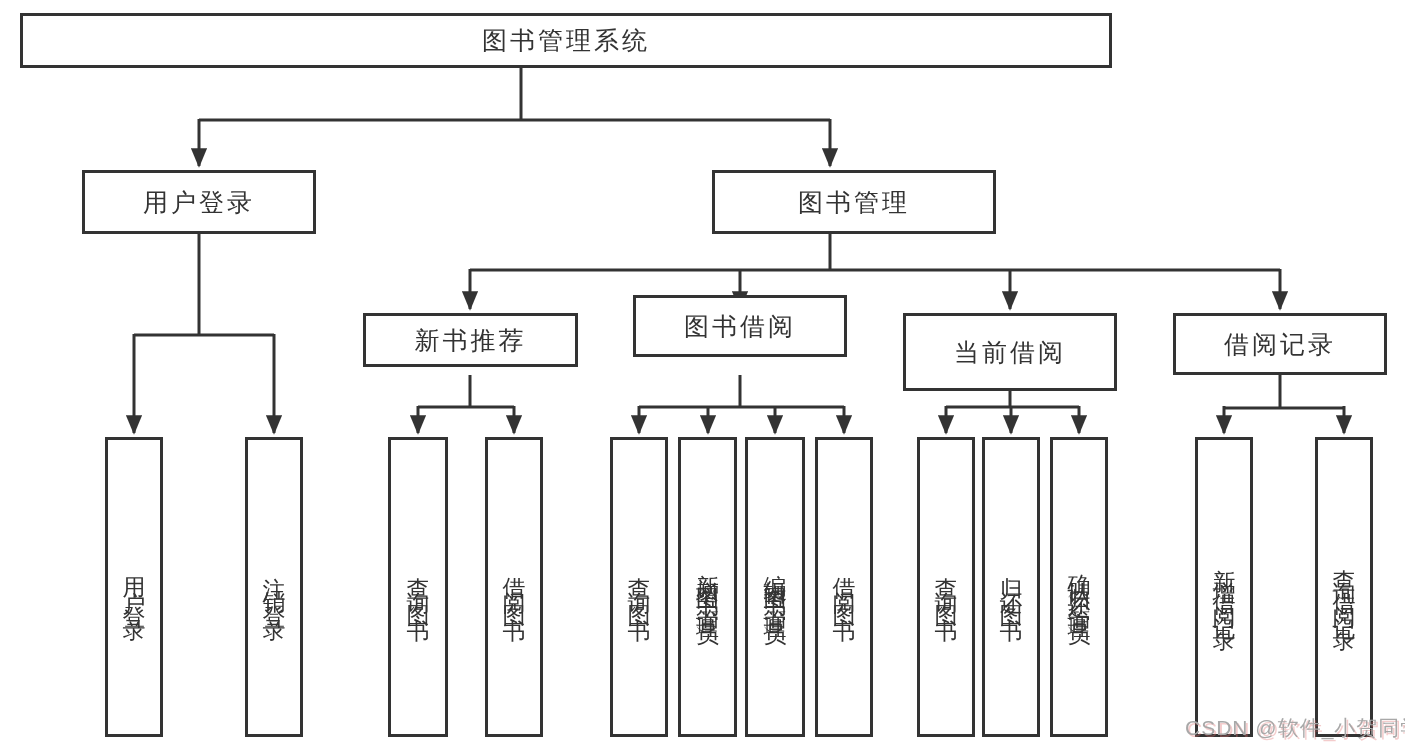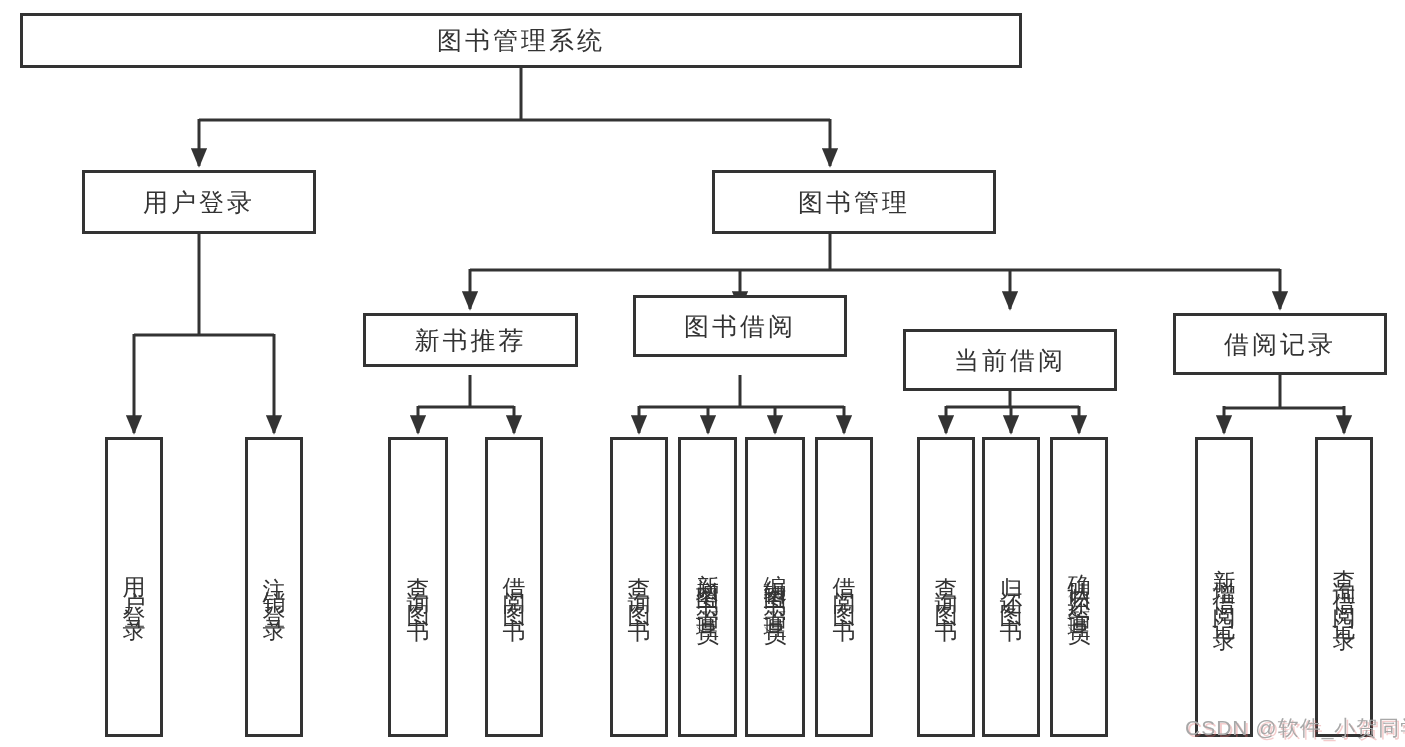--- a/index.html
+++ b/index.html
@@ -99,38 +99,38 @@
       <path d="M1011,406 L1011,433" marker-end="url(#arrow)"></path>
       <path d="M1079,406 L1079,433" marker-end="url(#arrow)"></path>
 
       <path d="M1280,375 L1280,408"></path>
       <path d="M1224,408 L1344,408"></path>
       <path d="M1224,406 L1224,433" marker-end="url(#arrow)"></path>
       <path d="M1344,406 L1344,433" marker-end="url(#arrow)"></path>
     </g>
   </svg>
 
-  <div class="node h" style="left:20px; top:13px; width:1002px; height:55px;">
+  <div class="node h" style="left:20px; top:13px; width:1092px; height:55px;">
     <span>图书管理系统</span>
   </div>
 
   <div class="node h" style="left:82px; top:170px; width:234px; height:64px;">
     <span>用户登录</span>
   </div>
   <div class="node h" style="left:712px; top:170px; width:284px; height:64px;">
     <span>图书管理</span>
   </div>
 
   <div class="node h" style="left:363px; top:313px; width:215px; height:54px;">
     <span>新书推荐</span>
   </div>
   <div class="node h" style="left:633px; top:295px; width:214px; height:62px;">
     <span>图书借阅</span>
   </div>
-  <div class="node h" style="left:903px; top:313px; width:214px; height:62px;margin-top:16px;">
+  <div class="node h" style="left:903px; top:313px; width:214px; height:78px;">
     <span>当前借阅</span>
   </div>
   <div class="node h" style="left:1173px; top:313px; width:214px; height:62px;">
     <span>借阅记录</span>
   </div>
 
   <div class="node v sp-lg" style="left:105px; top:437px; width:58px; height:300px;">
     <span>用户登录</span>
   </div>
   <div class="node v sp-lg" style="left:245px; top:437px; width:58px; height:300px;">

